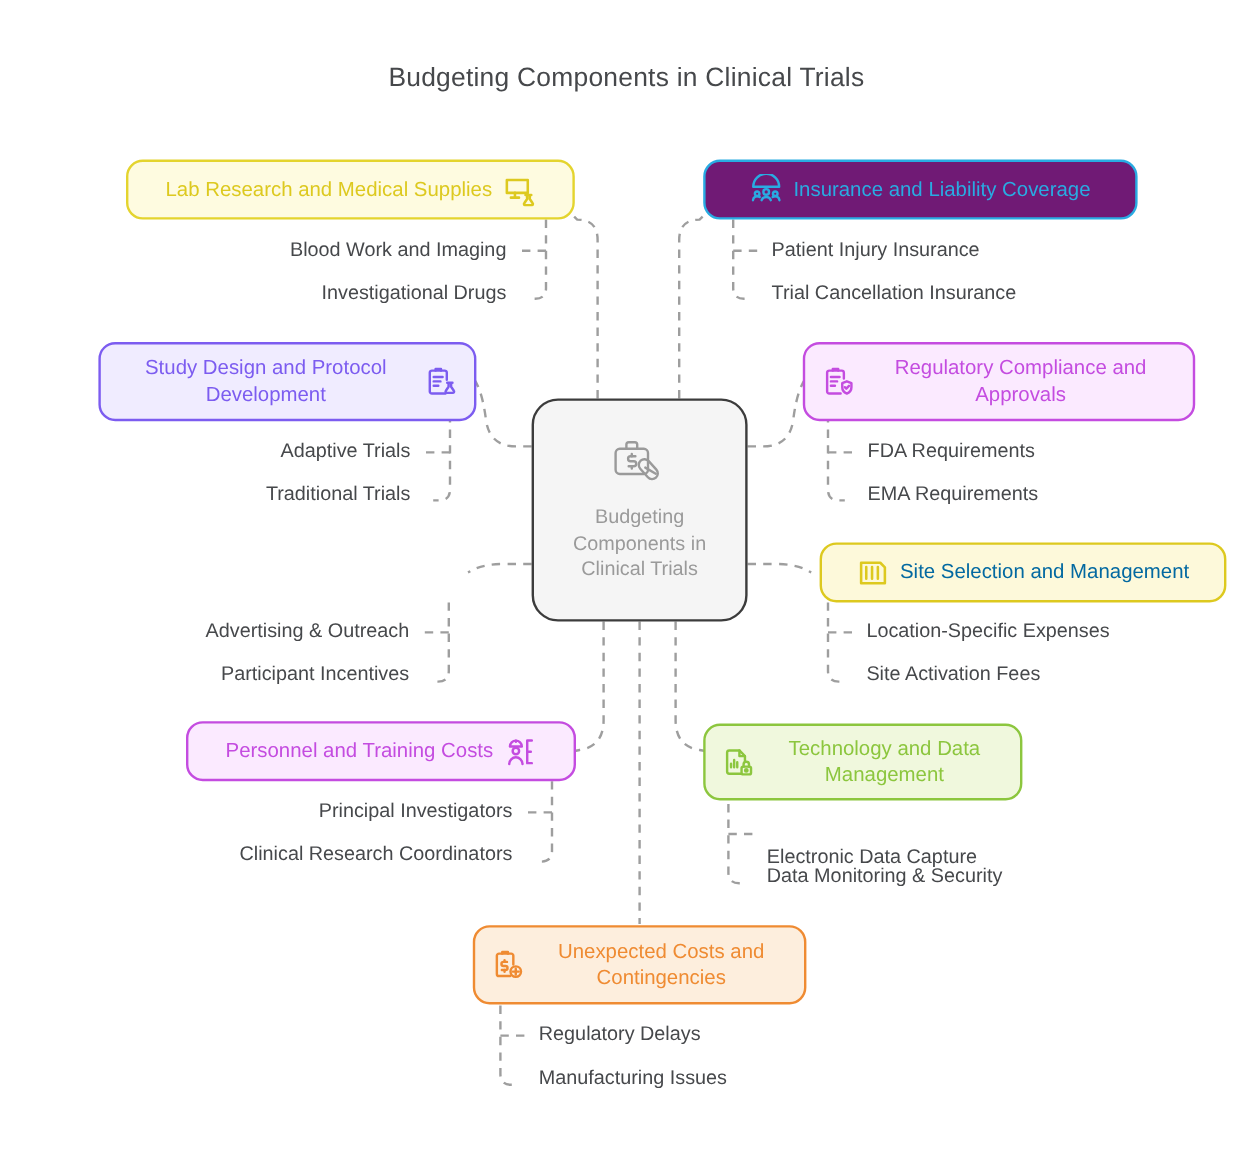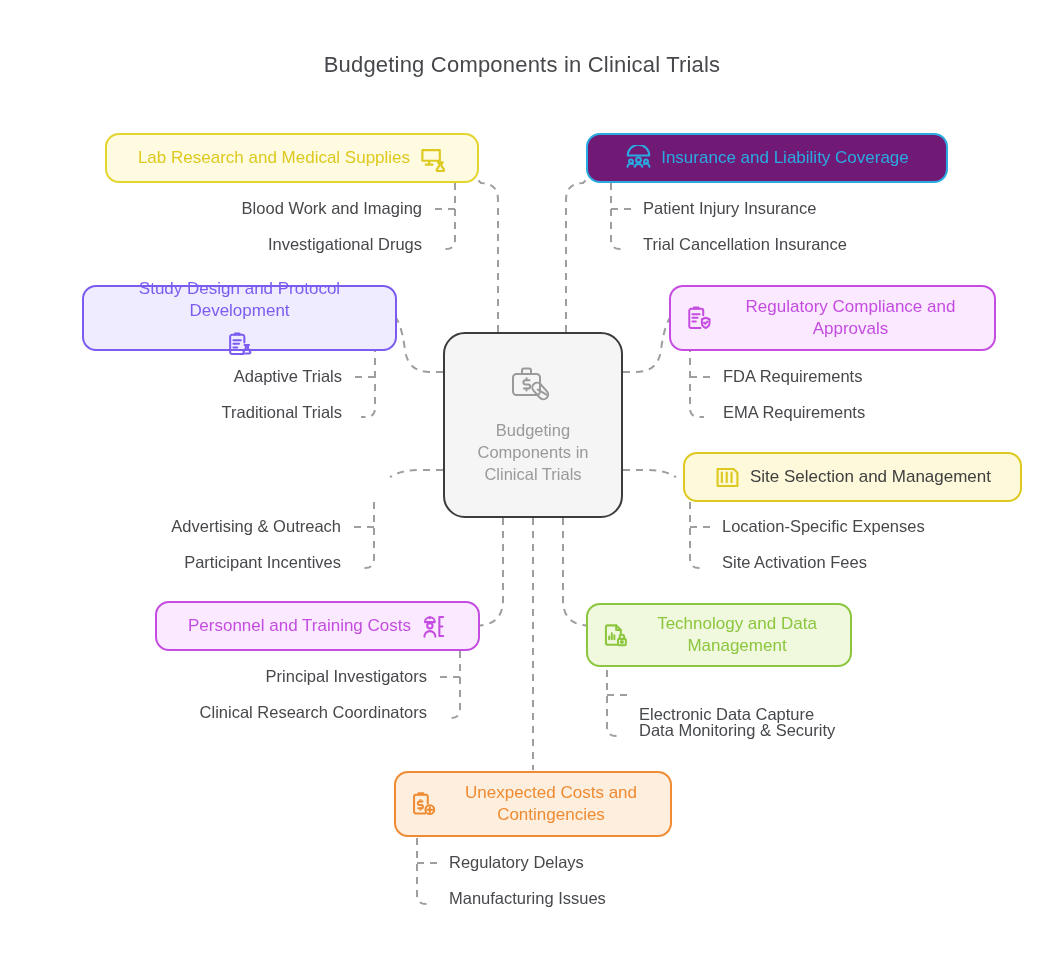--- a/index.html
+++ b/index.html
@@ -163,21 +163,21 @@
         <path d="M2.2 19.4a3.2 3.2 0 0 1 5-2.4"></path>
         <circle cx="18.7" cy="14.6" r="1.7"></circle>
         <path d="M21.8 19.4a3.2 3.2 0 0 0-5-2.4"></path>
       </svg>
     </span>
     <span class="label">Insurance and Liability Coverage</span>
   </div>
   <div class="sub l" style="left:643px;top:199px;width:380px;">Patient Injury Insurance</div>
   <div class="sub l" style="left:643px;top:235px;width:380px;">Trial Cancellation Insurance</div>
 
-  <div class="node icon-right wrap" style="left:82px;top:285px;width:315px;height:66px;background:#f0ecff;border-color:#7c5cf0;color:#7c5cf0;flex-direction:column;">
+  <div class="node icon-right wrap" style="left:82px;top:285px;width:315px;height:66px;background:#f0ecff;border-color:#7c5cf0;color:#7c5cf0;">
     <span class="label">Study Design and Protocol Development</span>
     <span class="ico">
       <svg width="27" height="27" viewBox="0 0 24 24" fill="none" stroke="#7c5cf0" stroke-width="1.8" stroke-linecap="round" stroke-linejoin="round">
         <path d="M15.3 20.4H5.3a1.6 1.6 0 0 1-1.6-1.6V5a1.6 1.6 0 0 1 1.6-1.6h9.4A1.6 1.6 0 0 1 16.3 5v5.2"></path>
         <path d="M8 3.4V2.2h4v1.2"></path>
         <path d="M6.6 8.2h6.6M6.6 11.4h5M6.6 14.6h3.4"></path>
         <path d="M16.6 12.4h3.9M17.6 12.4v3l-2 2.9a1 1 0 0 0 .8 1.6h4.3a1 1 0 0 0 .8-1.6l-2-2.9v-3"></path>
       </svg>
     </span>
   </div>
@@ -195,21 +195,21 @@
       </svg>
     </span>
     <span class="label">Regulatory Compliance and Approvals</span>
   </div>
   <div class="sub l" style="left:723px;top:367px;width:320px;">FDA Requirements</div>
   <div class="sub l" style="left:723px;top:403px;width:320px;">EMA Requirements</div>
 
   <div class="sub r" style="left:0px;top:517px;width:341px;">Advertising &amp; Outreach</div>
   <div class="sub r" style="left:0px;top:553px;width:341px;">Participant Incentives</div>
 
-  <div class="node icon-left" style="left:683px;top:452px;width:339px;height:50px;background:#fdf9da;border-color:#ddc91f;color:#404040;">
+  <div class="node icon-left" style="left:683px;top:452px;width:339px;height:50px;background:#fdf9da;border-color:#ddc91f;color:#0369a1;">
     <span class="ico">
       <svg width="27" height="27" viewBox="0 0 24 24" fill="none" stroke="#ddc91f" stroke-width="1.9" stroke-linecap="round" stroke-linejoin="round">
         <path d="M3.2 4.4h14.2l3.4 3.4v11.8H3.2z"></path>
         <path d="M7 7.6v8.6M11.3 7.6v8.6M15.6 7.6v8.6"></path>
       </svg>
     </span>
     <span class="label">Site Selection and Management</span>
   </div>
   <div class="sub l" style="left:722px;top:553px;width:320px;">Site Activation Fees</div>
   <div class="sub l" style="left:722px;top:517px;width:320px;">Location-Specific Expenses</div>

